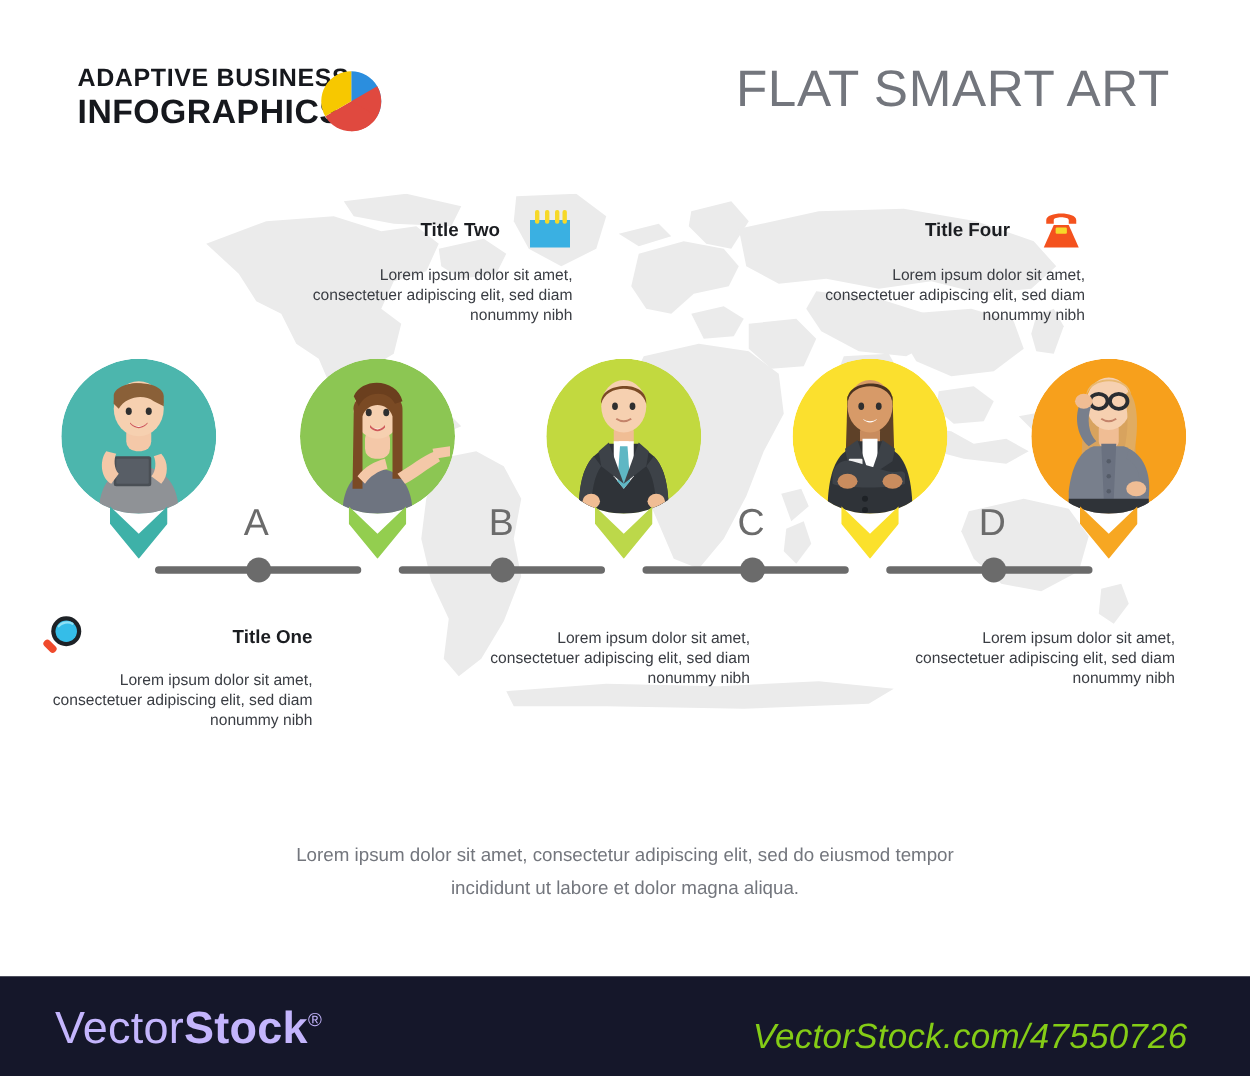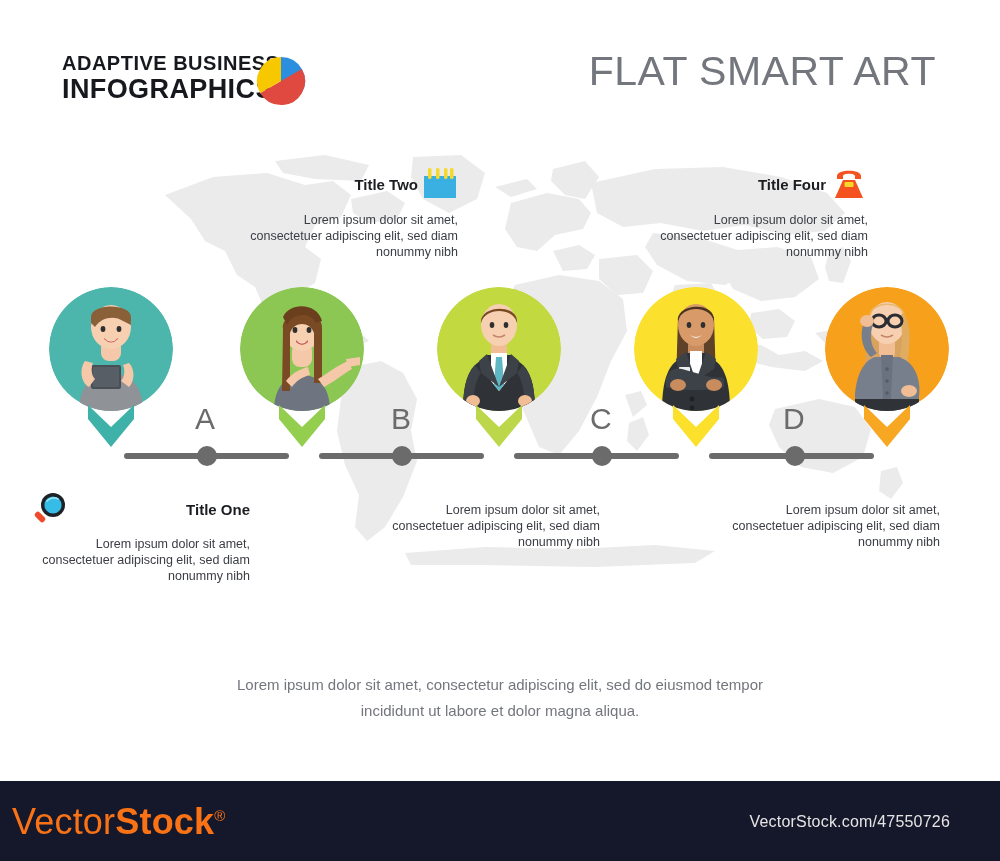--- a/index.html
+++ b/index.html
@@ -33,21 +33,21 @@
   .flat-title{
     position:absolute;right:64px;top:48px;
     font-size:41px;color:#73767d;letter-spacing:0.5px;
     font-family:"Liberation Sans", sans-serif;font-weight:400;
     white-space:nowrap;
   }
 
   
   .top-block{position:absolute;width:210px;}
   .top-head{
-    display:flex;align-items:center;justify-content:flex-end;gap:4px;
+    display:flex;align-items:center;justify-content:flex-end;gap:22px;
     height:32px;
   }
   .top-title{
     font-size:15px;font-weight:bold;color:#1b1d21;white-space:nowrap;
     font-family:"Liberation Sans", sans-serif;
   }
   .top-body{
     margin-top:12px;text-align:right;font-size:12.5px;line-height:16px;
     color:#3a3d43;font-family:"Liberation Sans", sans-serif;
   }
@@ -91,30 +91,30 @@
     font-size:15px;line-height:26px;color:#73767d;
     font-family:"Liberation Sans", sans-serif;
   }
 
   
   .footer{
     position:absolute;left:0;top:781px;width:1000px;height:80px;
     background:#15172a;
   }
   .vs-logo{
-    position:absolute;left:12px;top:20px;
-    font-size:36px;color:#f97316;letter-spacing:0.2px;
+    position:absolute;left:44px;top:20px;
+    font-size:36px;color:#c4b5fd;letter-spacing:0.2px;
     font-family:"Liberation Sans", sans-serif;
   }
   .vs-logo .thin{font-weight:300;}
   .vs-logo .bold{font-weight:bold;}
   .vs-logo .reg{font-size:15px;vertical-align:super;}
   .vs-url{
-    position:absolute;right:50px;top:32px;font-size:16px;color:#e5e5e5;
-    font-family:"Liberation Sans", sans-serif;letter-spacing:0.2px;
+    position:absolute;right:50px;top:32px;font-size:28px;color:#84cc16;
+    font-family:"Liberation Sans", sans-serif;letter-spacing:0.2px;font-style:italic;
   }
   .icon-box{display:inline-block;line-height:0;}
 </style>
 </head>
 <body>
 
 <div id="stage">
 
   <svg class="worldmap" viewBox="0 0 760 460" xmlns="http://www.w3.org/2000/svg">
     <g fill="#ebebeb">

